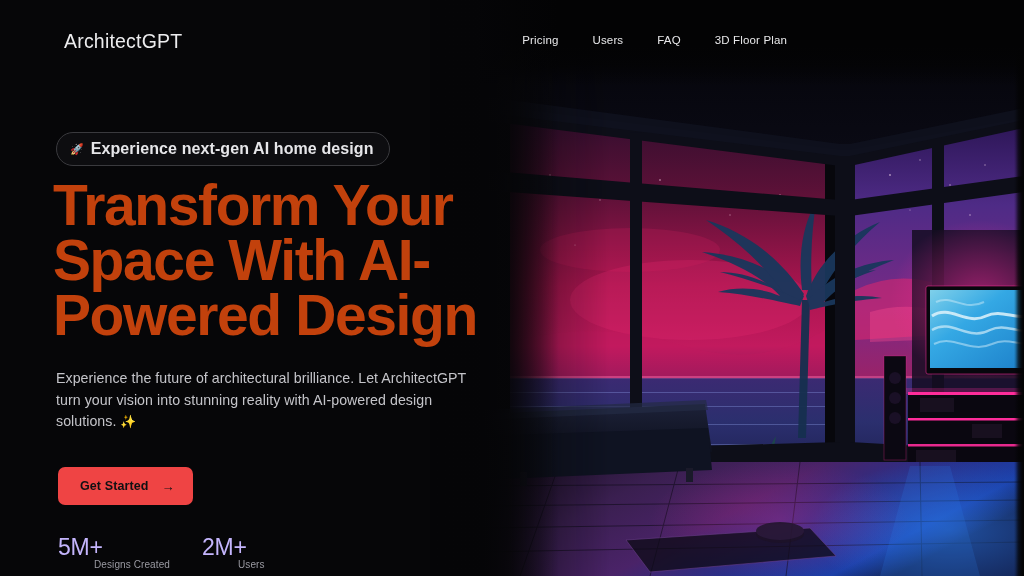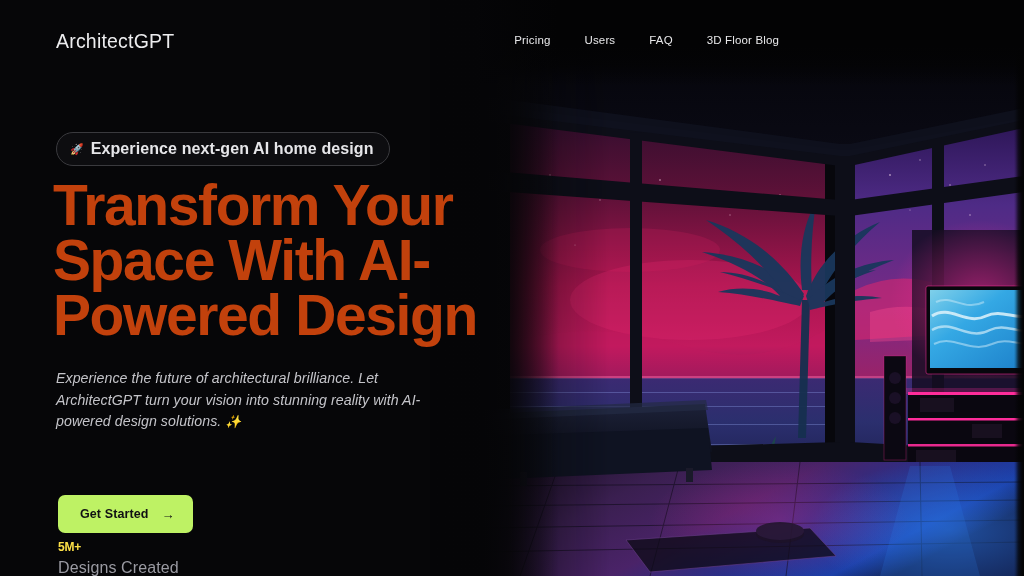--- a/index.html
+++ b/index.html
@@ -31,21 +31,21 @@
     pointer-events:none;
   }
   .hero-right-edge {
     position:absolute; right:0; top:0; width:10px; height:576px;
     background:linear-gradient(to left, #030304 0%, rgba(3,3,4,0.6) 55%, rgba(3,3,4,0) 100%);
     pointer-events:none;
   }
 
   
   .header {
-    position:absolute; left:0; top:0; width:828px; height:62px;
+    position:absolute; left:8px; top:0; width:828px; height:62px;
     display:flex; align-items:center; z-index:20;
   }
   .brand {
     position:absolute; left:56px; top:30px;
     font-size:19.5px; letter-spacing:0.2px; color:#ececee; font-weight:400;
   }
   .nav { position:absolute; right:32px; top:34px; display:flex; gap:0; align-items:center;text-align:right; }
   .nav a {
     color:#e8e8ea; font-size:11.5px; text-decoration:none; letter-spacing:0.15px;
     padding:0 17px; white-space:nowrap;
@@ -65,41 +65,40 @@
   .badge-text { font-size:16px; color:#e6e6e9; font-weight:700; letter-spacing:0.1px; white-space:nowrap; }
 
   .headline {
     position:absolute; top:178px; left:-3px; width:440px;
     font-size:57px; line-height:55px; font-weight:700;
     color:#c2410c; letter-spacing:-1.4px;
   }
 
   .subcopy {
     position:absolute; top:368px; left:0; width:410px;
-    font-size:14.2px; line-height:21.5px; color:#c4c4c9; letter-spacing:0.05px;font-style:italic;
+    font-size:14.2px; line-height:21.5px; color:#c4c4c9; letter-spacing:0.05px;
   }
   .subcopy .sparkle { font-size:13px; }
 
   .cta {
     position:absolute; top:467px; left:2px;
     display:inline-flex; align-items:center; gap:13px;
-    background:#bef264; color:#101013;
+    background:#ef4444; color:#101013;
     border:none; border-radius:7px;
     padding:12px 18px 12px 22px;
     font-family:"Liberation Sans", sans-serif;
     font-size:12.5px; font-weight:700; letter-spacing:0.1px;
     cursor:pointer;
-    margin-top:28px;
   }
   .cta .arrow { font-size:13px; line-height:1; }
 
   .stats { position:absolute; top:536px; left:2px; display:flex; }
   .stat { width:144px; }
-  .stat-value { font-size:12px; font-weight:700; color:#fde047; letter-spacing:-0.2px; line-height:22px; }
-  .stat-label { font-size:16px; color:#9a9aa2; letter-spacing:0.1px; margin-top:1px; }
+  .stat-value { font-size:23px; font-weight:400; color:#c4b5fd; letter-spacing:-0.2px; line-height:22px; }
+  .stat-label { font-size:10px; color:#9a9aa2; letter-spacing:0.1px; margin-top:1px;margin-left:36px; }
 </style>
 </head>
 <body>
 
 <div class="page">
 
   <div class="hero-art">
     <svg viewBox="0 0 544 576" xmlns="http://www.w3.org/2000/svg">
       <defs>
         <linearGradient id="skyLeft" x1="0" y1="0" x2="0" y2="1">
@@ -301,21 +300,21 @@
   <div class="hero-top-fade"></div>
   <div class="hero-left-fade"></div>
   <div class="hero-right-edge"></div>
 
   <header class="header">
     <div class="brand">ArchitectGPT</div>
     <nav class="nav">
       <a href="#">Pricing</a>
       <a href="#">Users</a>
       <a href="#">FAQ</a>
-      <a href="#">3D Floor Blog</a>
+      <a href="#">3D Floor Plan</a>
     </nav>
   </header>
 
   <div class="content">
 
     <div class="badge">
       <span class="rocket">🚀</span>
       <span class="badge-text">Experience next-gen AI home design</span>
     </div>
 
@@ -326,16 +325,20 @@
     <button class="cta">
       <span>Get Started</span>
       <span class="arrow">→</span>
     </button>
 
     <div class="stats">
       <div class="stat">
         <div class="stat-value">5M+</div>
         <div class="stat-label">Designs Created</div>
       </div>
+      <div class="stat">
+        <div class="stat-value">2M+</div>
+        <div class="stat-label">Users</div>
+      </div>
     </div>
 
   </div>
 </div>
 
 </body></html>

